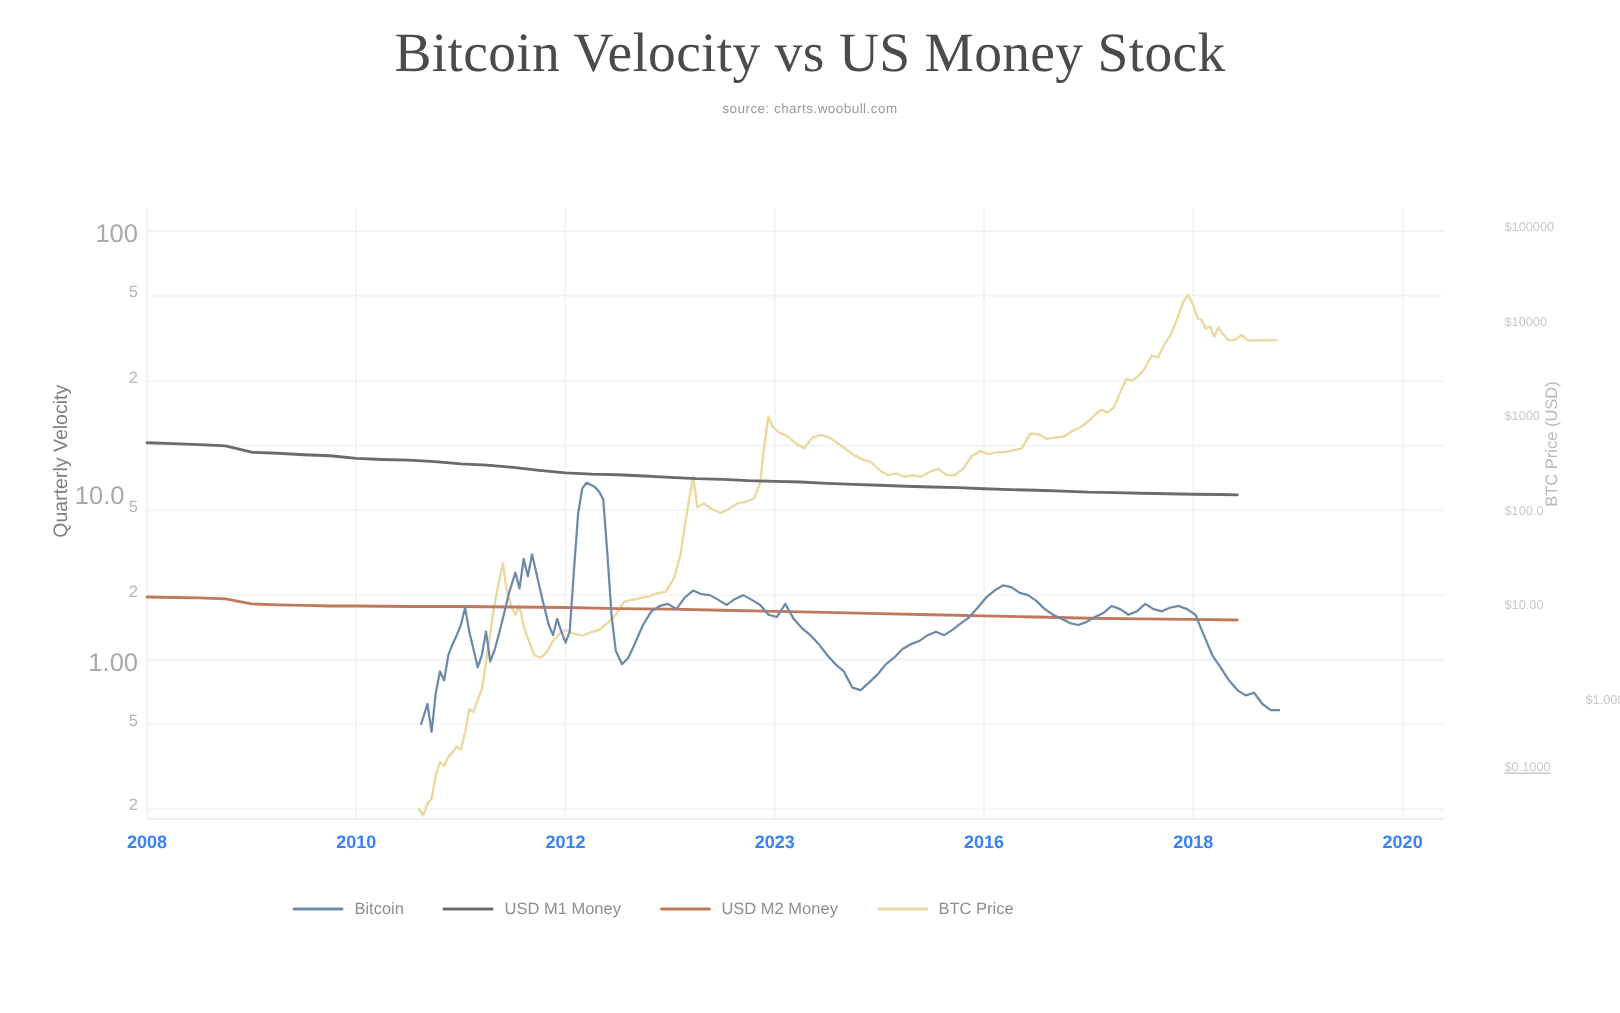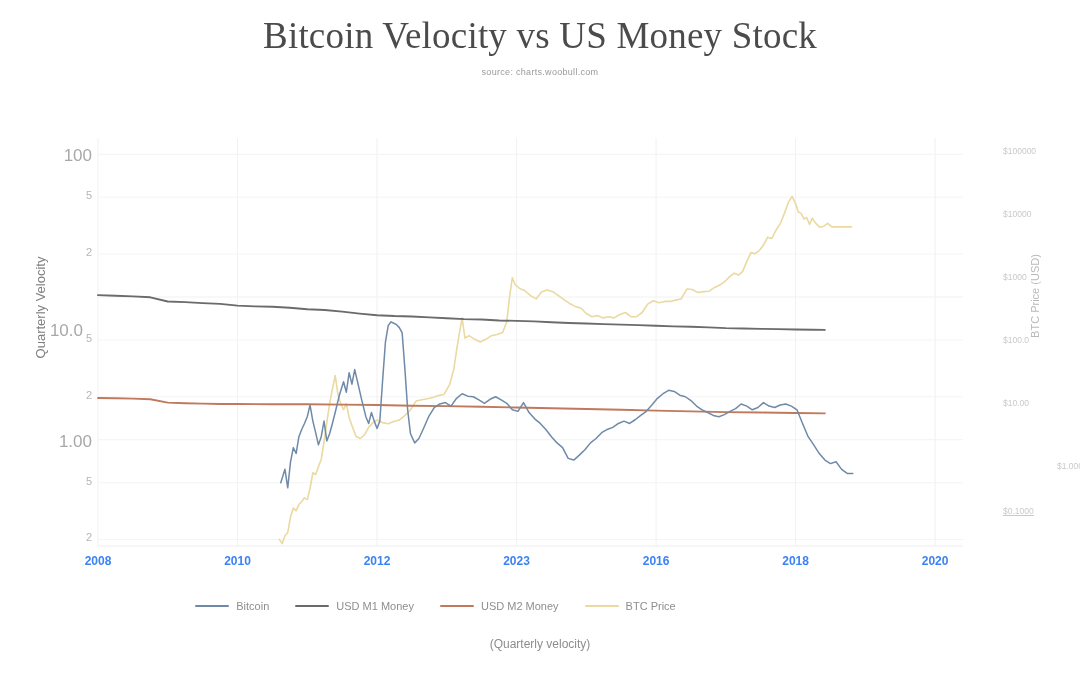--- a/index.html
+++ b/index.html
@@ -153,15 +153,14 @@
       <div class="legend-item">
         <span class="legend-swatch" style="background: rgb(192, 121, 92);"></span>
         <span class="legend-label">USD M2 Money</span>
       </div>
       <div class="legend-item">
         <span class="legend-swatch" style="background: rgb(234, 217, 160);"></span>
         <span class="legend-label">BTC Price</span>
       </div>
     </div>
 
-  <div class="caption">(Quarterly velocity)</div>
 
 </div>
 
 </body></html>

